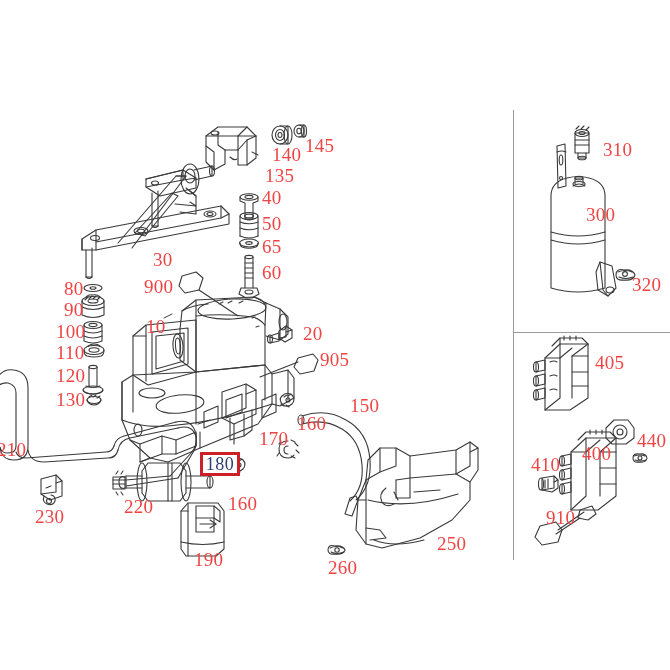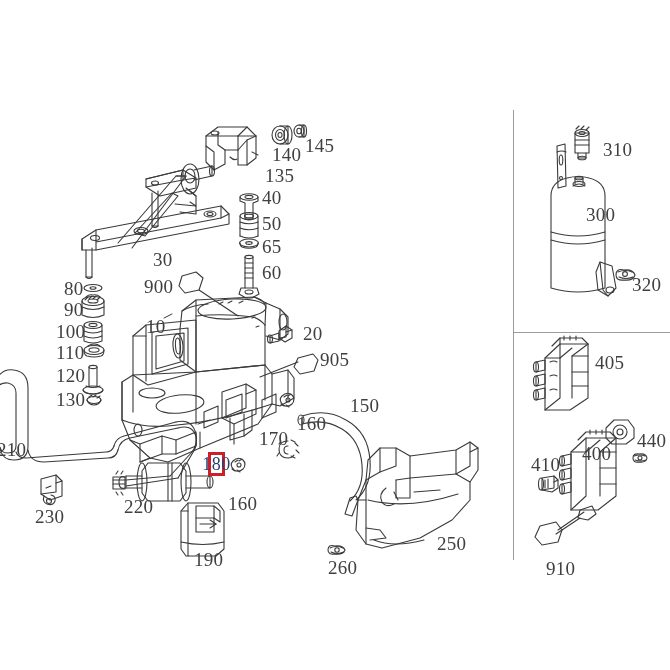--- a/index.html
+++ b/index.html
@@ -7,21 +7,21 @@
   body{
     font-family:"Liberation Serif", serif;
     width:670px;height:670px;overflow:hidden;
   }
   #stage{position:relative;width:670px;height:670px;background:#fff;}
   #stage svg{position:absolute;top:0;left:0;}
   .lbl{
     position:absolute;
     font-family:"Liberation Serif", serif;
     font-size:19px;
-    color:#404040;
+    color:#ef4444;
     white-space:nowrap;
     line-height:1;
     letter-spacing:0.2px;
   }
   .hl-box{
     position:absolute;
     border:3px solid #cc2029;
     background:#ffffff;
     box-sizing:border-box;
     padding:0;
@@ -519,19 +519,19 @@
   <div class="lbl" style="left:328px;top:558px;">260</div>
 
   <div class="lbl" style="left:594px;top:140px;margin-left:9px;">310</div>
   <div class="lbl" style="left:586px;top:205px;">300</div>
   <div class="lbl" style="left:632px;top:259px;margin-top:16px;">320</div>
 
   <div class="lbl" style="left:595px;top:353px;">405</div>
   <div class="lbl" style="left:582px;top:431px;margin-top:13px;">400</div>
   <div class="lbl" style="left:637px;top:431px;text-align:right;">440</div>
   <div class="lbl" style="left:531px;top:455px;">410</div>
-  <div class="lbl" style="left:546px;top:559px;">910</div>
-
-  <div class="hl-box" style="left:200px;top:452px;width:17px;height:24px;margin-left:8px;">
+  <div class="lbl" style="left:546px;top:508px;">910</div>
+
+  <div class="hl-box" style="left:200px;top:452px;width:40px;height:24px;">
     <span class="hl-txt">180</span>
   </div>
 
 </div>
 
 </body></html>

